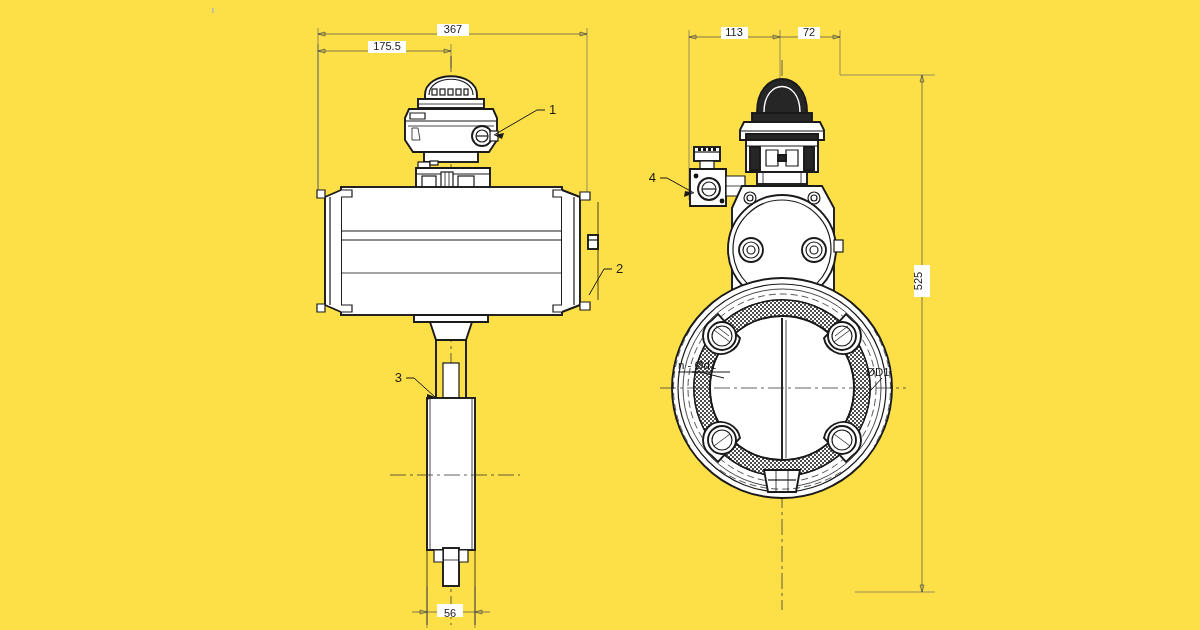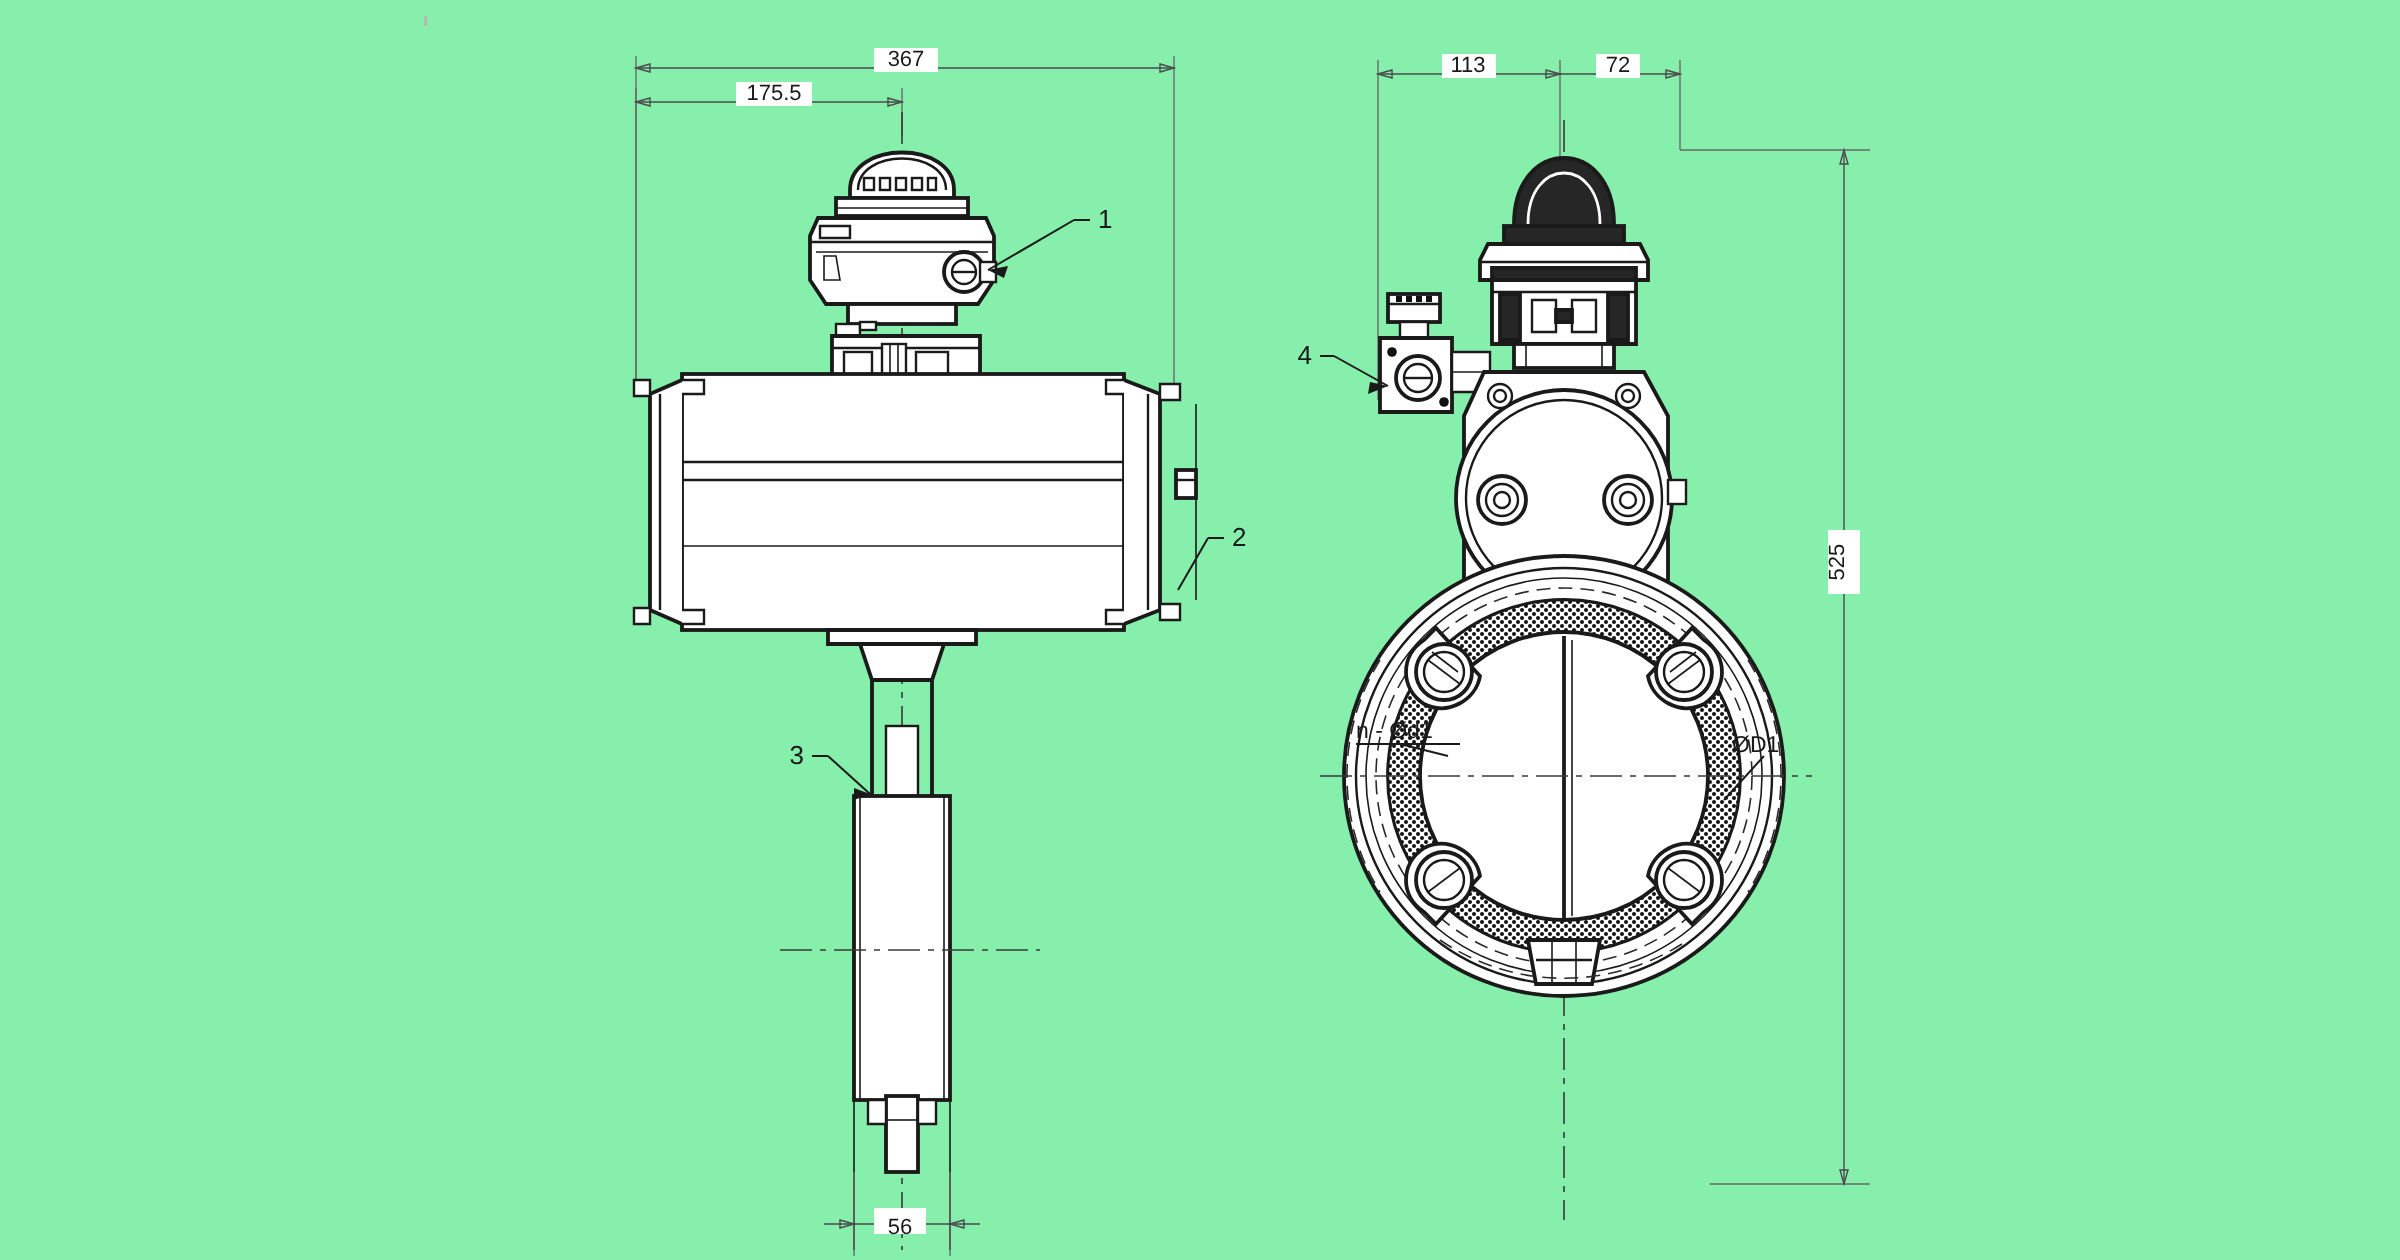--- a/index.html
+++ b/index.html
@@ -12,21 +12,21 @@
     width: 1200px;
     height: 630px;
     overflow: hidden;
     font-family: "Liberation Sans", sans-serif;
     color: #1a1a1a;
   }
   #drawing-sheet {
     position: relative;
     width: 1200px;
     height: 630px;
-    background: #86efac;
+    background: #fde047;
   }
   #drawing-svg {
     position: absolute;
     left: 0;
     top: 0;
     width: 1200px;
     height: 630px;
     display: block;
   }
   .dim-text {

